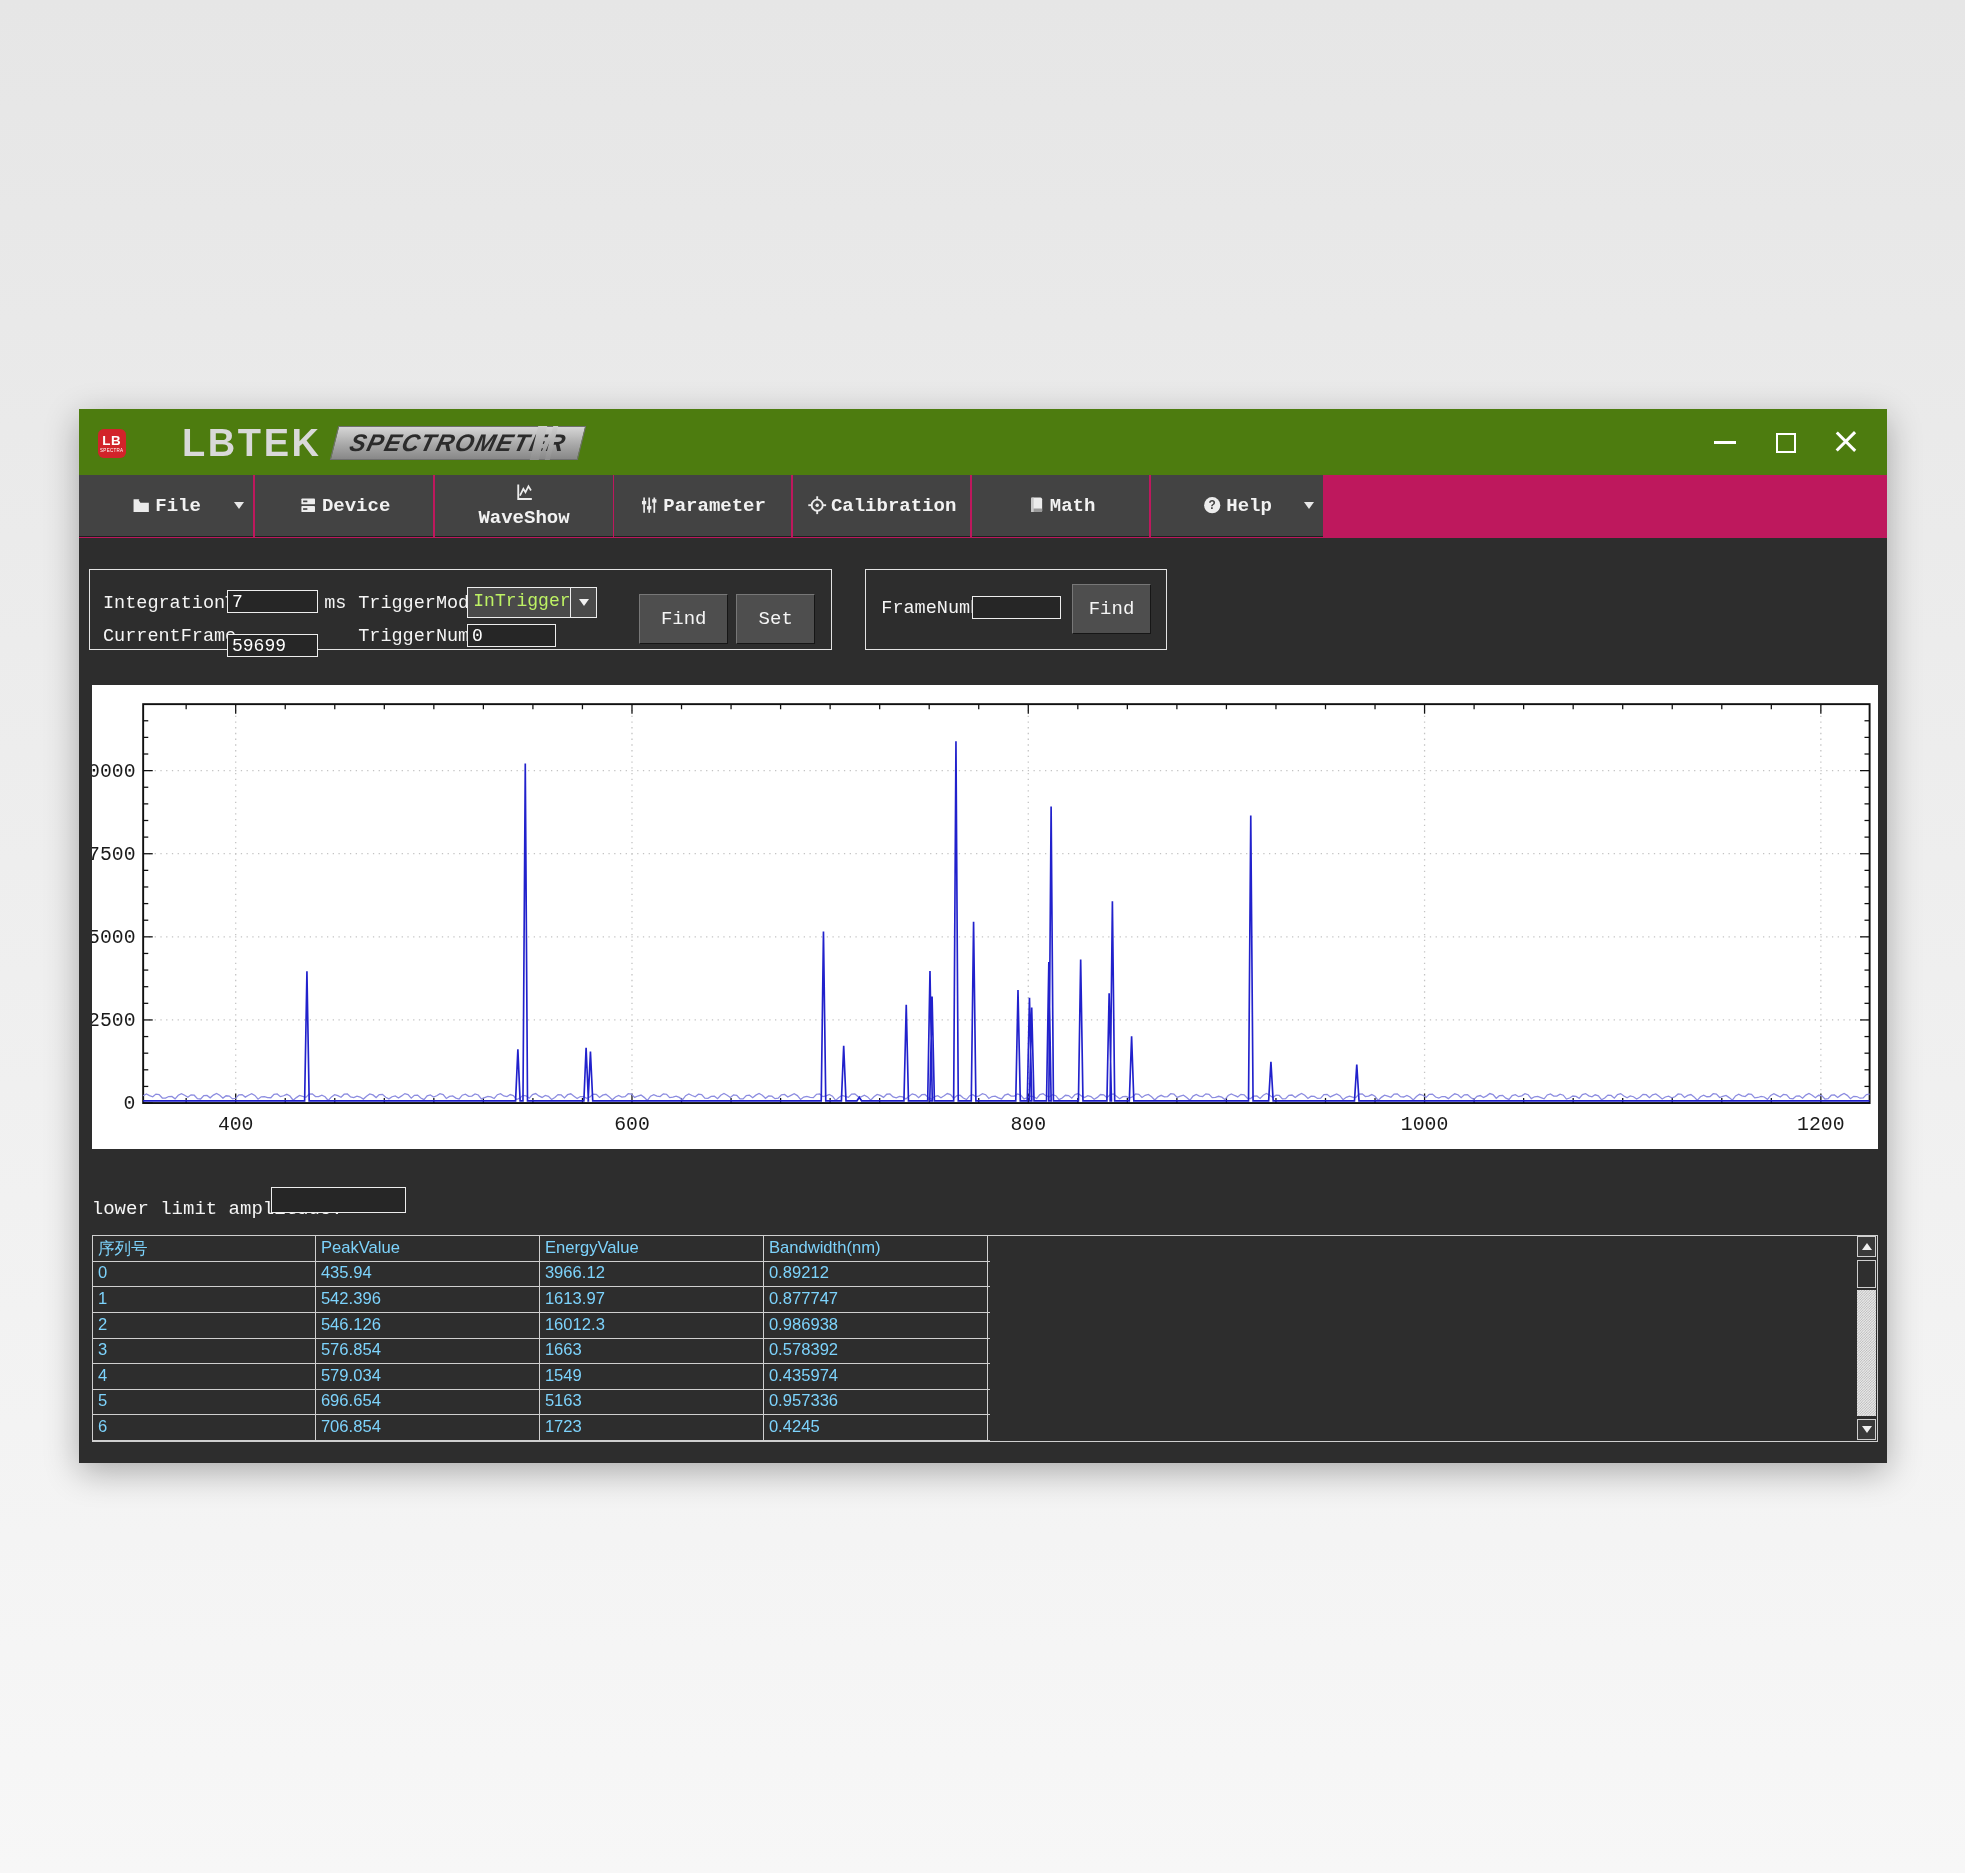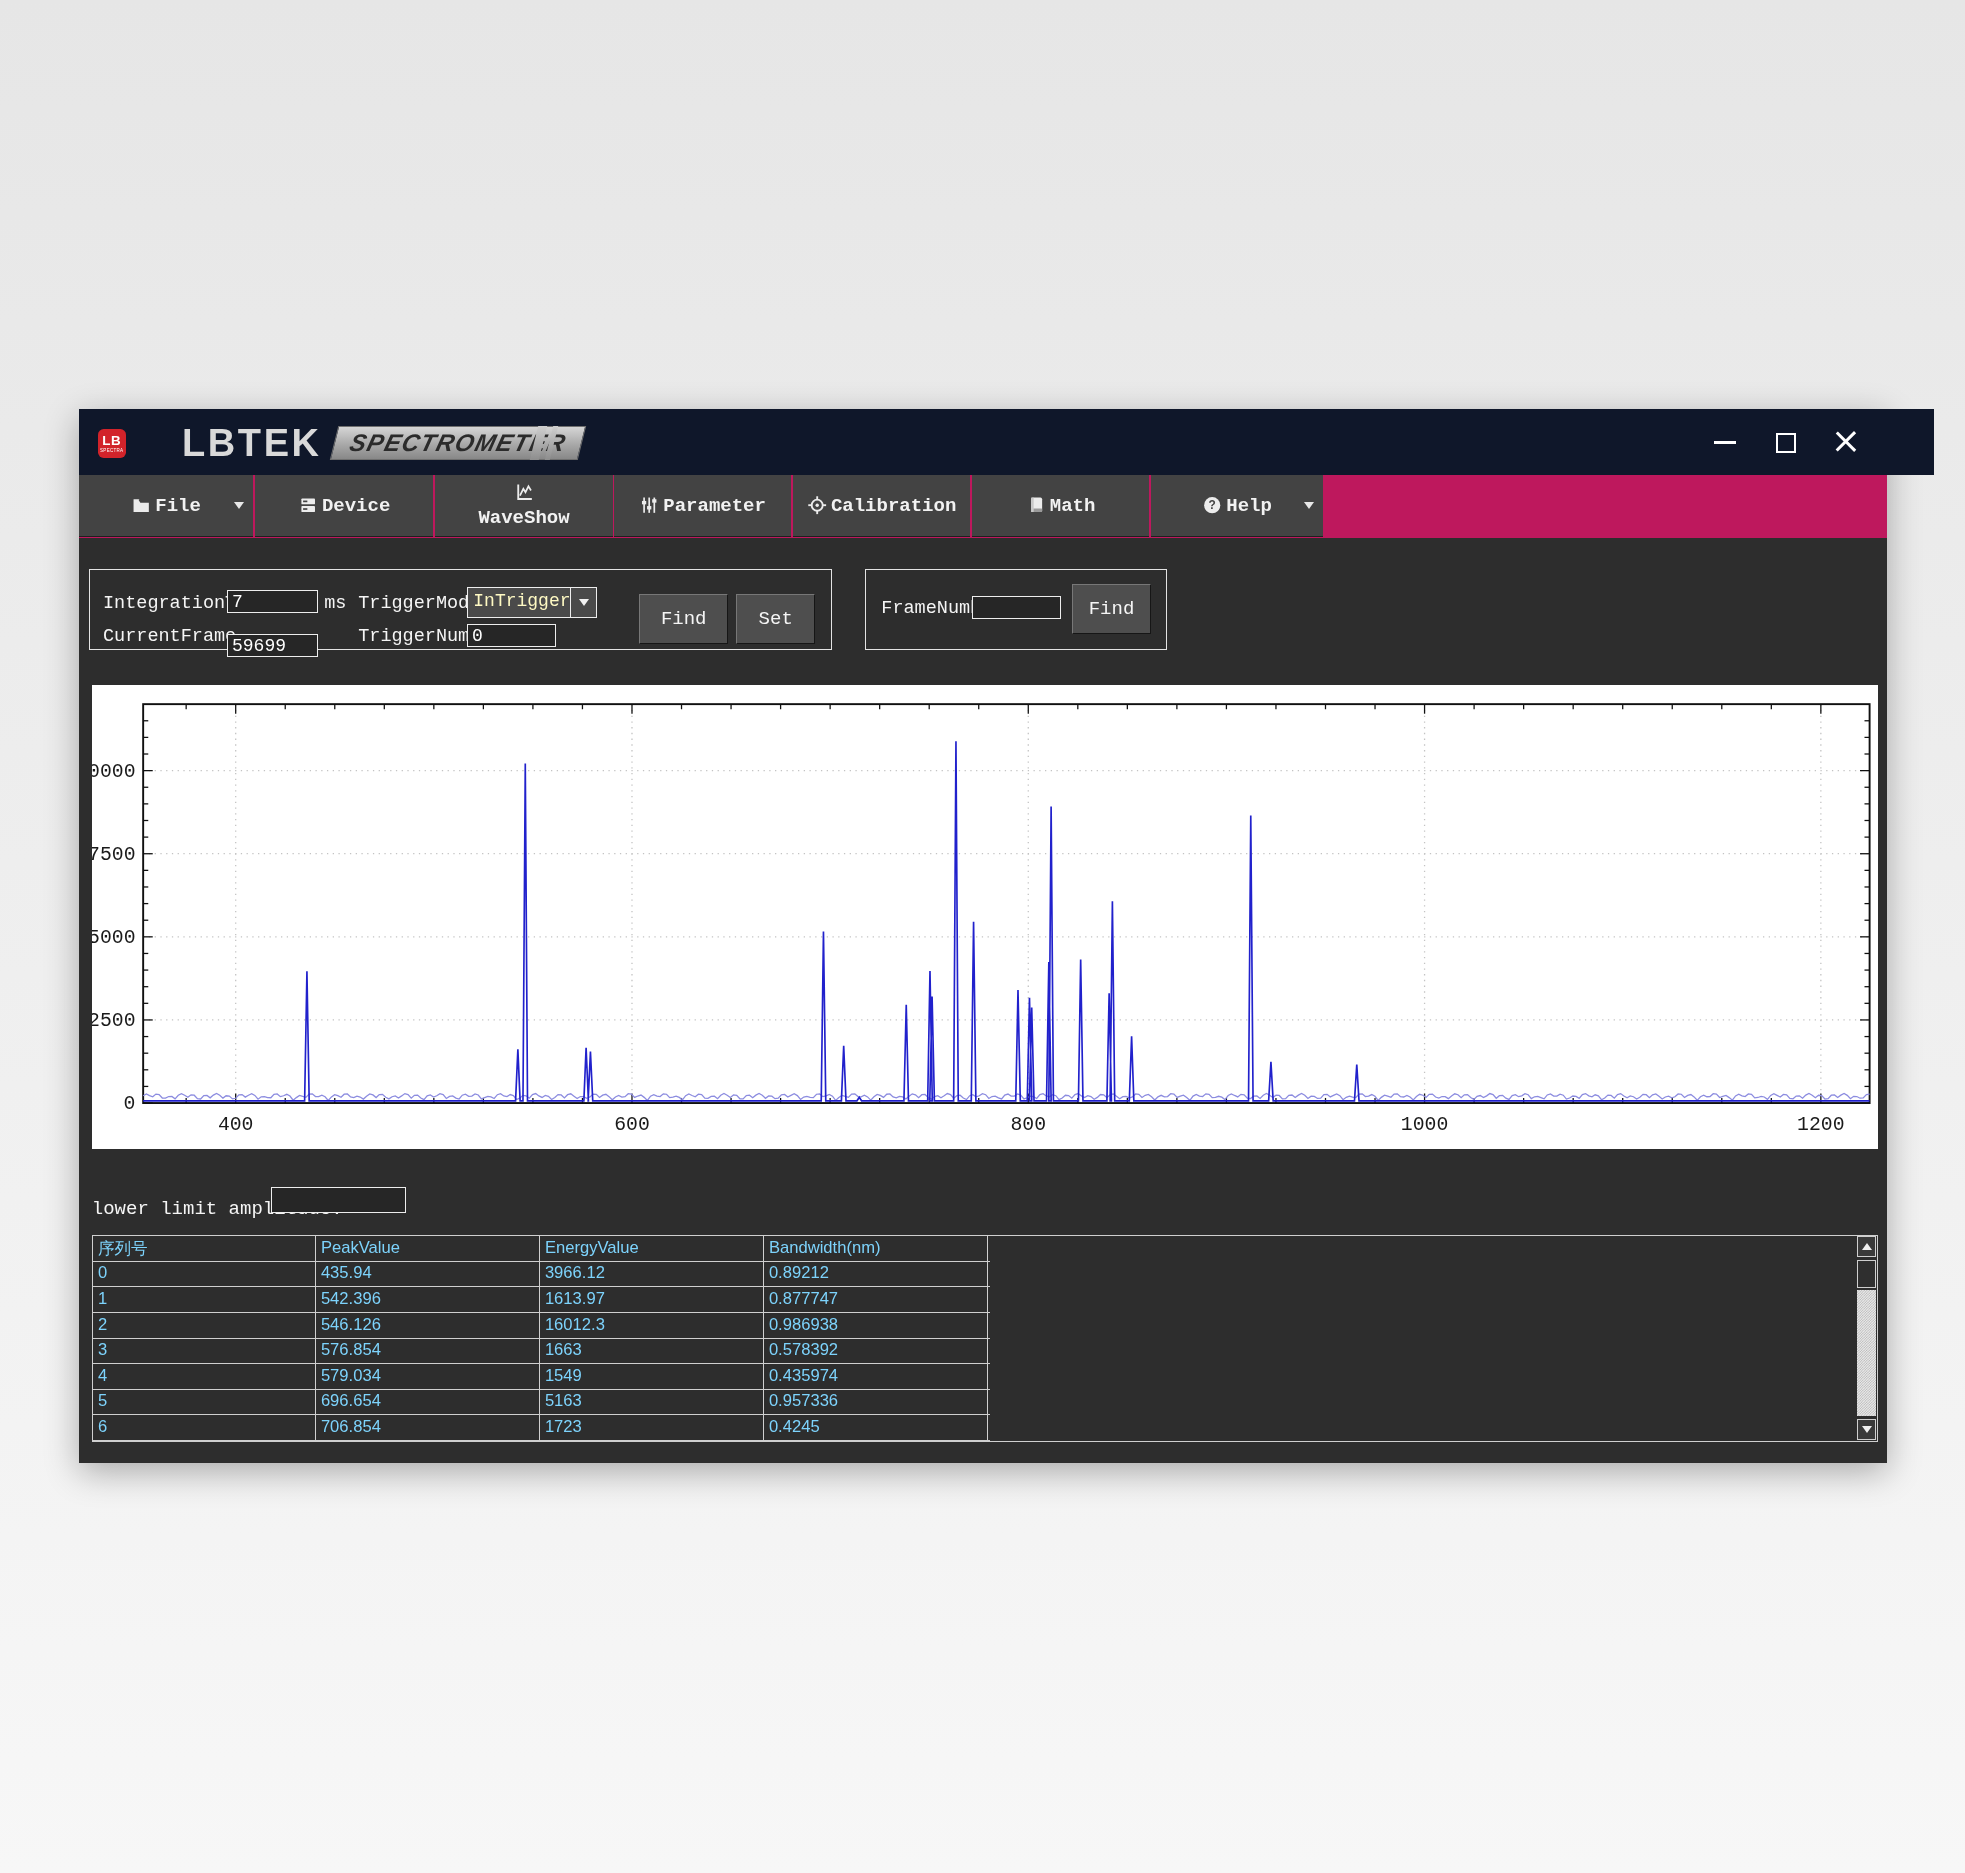--- a/index.html
+++ b/index.html
@@ -7,21 +7,21 @@
     width:1965px;height:1874px;position:relative;overflow:hidden;
     background:linear-gradient(180deg,#e6e6e6 0%,#ededed 40%,#f7f7f7 100%);
     font-family:"Liberation Sans",sans-serif;
   }
   
   #app-window{
     position:absolute;left:79px;top:409px;width:1808px;height:1054px;
     background:#2d2d2d;box-shadow:0 9px 32px rgba(0,0,0,.3);
   }
   
-  #titlebar{position:absolute;left:0;top:0;width:100%;height:66px;background:#0f172a;padding-left:47px;}
+  #titlebar{position:absolute;left:0;top:0;width:100%;height:66px;background:#4d7c0f;}
   #logo{
     position:absolute;left:19px;top:20px;width:27.5px;height:29px;border-radius:5.7px;
     background:#d2232a;color:#fff;text-align:center;line-height:1;
   }
   #logo .lb{font-size:13.4px;font-weight:bold;margin-top:5.1px;letter-spacing:0.6px;font-family:"Liberation Sans",sans-serif;}
   #logo .sp{font-size:4.5px;margin-top:1.9px;letter-spacing:0.3px;font-family:"Liberation Sans",sans-serif;}
   #brand{
     position:absolute;left:103px;top:12.8px;font-size:38px;font-weight:bold;color:#d9d9d9;
     letter-spacing:2.6px;font-family:"Liberation Sans",sans-serif;
   }
@@ -71,21 +71,21 @@
     font-family:"Liberation Mono",monospace;font-size:19px;
     border-top:1.9px solid #777;border-left:1.9px solid #777;
     border-right:1.9px solid #161616;border-bottom:1.9px solid #161616;
     display:flex;align-items:center;justify-content:center;box-sizing:border-box;
   }
   #dropdown-trigger{
     position:absolute;left:377px;top:16.6px;width:130px;height:31px;background:#4a4a4a;
     border:1.3px solid #ededed;box-sizing:border-box;cursor:pointer;
   }
   #dropdown-trigger .val{
-    position:absolute;left:5.1px;top:3.8px;color:#fef9c3;font-family:"Liberation Mono",monospace;font-size:18px;
+    position:absolute;left:5.1px;top:3.8px;color:#bef264;font-family:"Liberation Mono",monospace;font-size:18px;
   }
   #dropdown-trigger .arrow-zone{position:absolute;right:0;top:0;width:25.5px;height:100%;border-left:1.3px solid #ededed;}
   #dropdown-trigger .tri{
     position:absolute;right:7px;top:11px;width:0;height:0;
     border-left:5.7px solid transparent;border-right:5.7px solid transparent;border-top:7.7px solid #f2f2f2;
   }
   
   #chart-panel{position:absolute;left:12.8px;top:276px;width:1786px;height:464px;background:#ffffff;}
   
   #lower-limit-label{position:absolute;left:12.8px;top:789px;color:#f5f5f5;font-family:"Liberation Mono",monospace;font-size:19px;}

